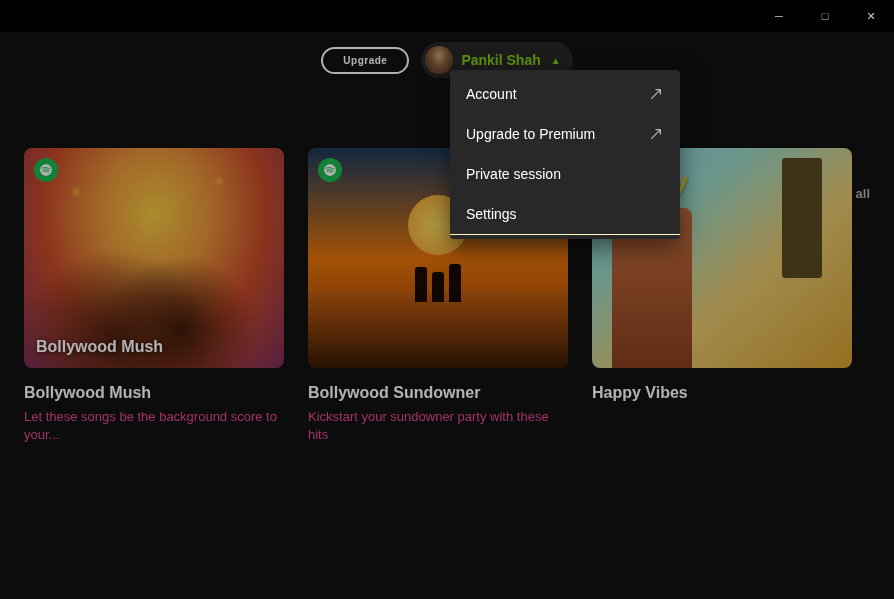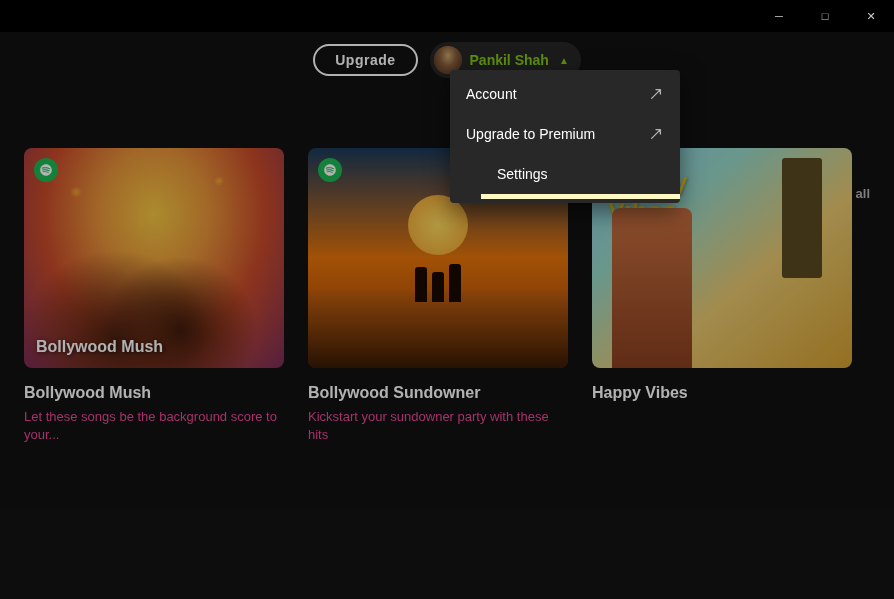--- a/index.html
+++ b/index.html
@@ -58,21 +58,21 @@
       gap: 12px;
       z-index: 50;
     }
 
     .upgrade-btn {
       background: transparent;
       border: 2px solid #fff;
       color: #fff;
       border-radius: 20px;
       padding: 6px 20px;
-      font-size: 14px;
+      font-size: 10px;
       font-weight: 700;
       cursor: pointer;
       letter-spacing: 0.5px;
     }
 
     .user-menu-btn {
       display: flex;
       align-items: center;
       gap: 8px;
       background: #282828;
@@ -129,22 +129,21 @@
       justify-content: space-between;
       padding: 12px 16px;
       font-size: 14px;
       font-weight: 500;
       color: #fff;
       cursor: pointer;
       transition: background 0.1s;
       text-align: right;
     }
     .menu-item.has-divider-after {
-      border-bottom: 5px solid #fef9c3;
-      margin-left: 31px;
+      border-bottom: 1px solid #fef9c3;
     }
     .external-icon {
       display: inline-flex;
       align-items: center;
       justify-content: center;
       width: 16px;
       height: 16px;
       color: #b3b3b3;
       font-size: 13px;
     }
@@ -406,20 +405,23 @@
 
   <div class="menu-item">
     <span>Upgrade to Premium</span>
     <span class="external-icon">
       <svg width="14" height="14" viewBox="0 0 16 16" fill="none" xmlns="http://www.w3.org/2000/svg">
         <path d="M13 3L3 13M13 3H8M13 3V8" stroke="#b3b3b3" stroke-width="1.5" stroke-linecap="round" stroke-linejoin="round"></path>
       </svg>
     </span>
   </div>
 
+  <div class="menu-item">
+    <span>Private session</span>
+  </div>
 
   <div class="menu-item has-divider-after">
     <span>Settings</span>
   </div>
 
 </div>
 
 <div class="main-content">
   <a class="show-all">Show all</a>
 

